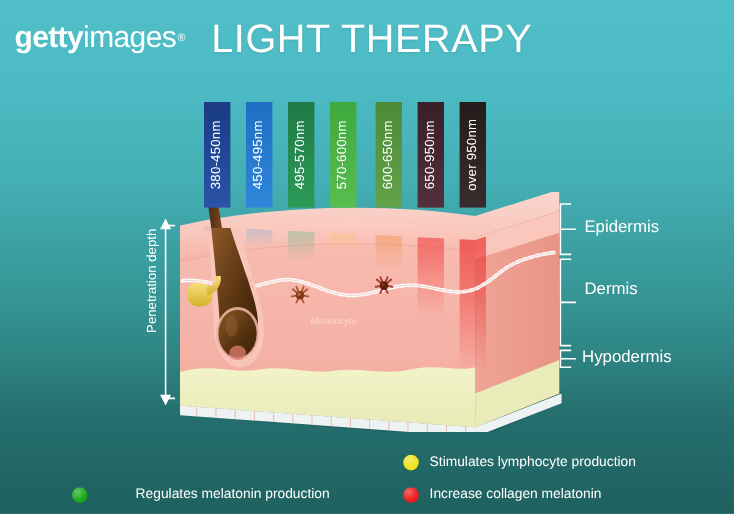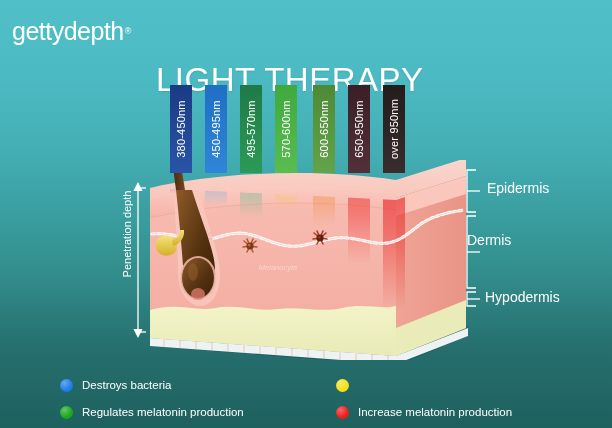--- a/index.html
+++ b/index.html
@@ -14,32 +14,31 @@
     background:linear-gradient(to bottom,#50bfc8 0%,#4cbac3 18%,#43aeb3 36%,#33908f 62%,#256e6d 82%,#1e615f 100%);
   }
   
   #getty{
     position:absolute;left:12px;top:16px;height:30px;
     display:flex;align-items:center;
     color:#ffffff;letter-spacing:-0.5px;
     font-size:25px;line-height:30px;
     white-space:nowrap;
   }
-  #getty .g-bold{font-weight:normal;}
+  #getty .g-bold{font-weight:bold;}
   #getty .g-light{font-weight:normal;}
   #getty .g-reg{font-size:9px;vertical-align:super;margin-left:1px;}
 
   
   #title{
-    position:absolute;left:156px;top:12px;
+    position:absolute;left:176px;top:12px;
     color:#ffffff;font-size:33px;line-height:40px;
     letter-spacing:0.5px;font-weight:normal;
     text-shadow:0 1px 2px rgba(0,0,0,0.10);
     white-space:nowrap;
-    margin-top:48px;
   }
 
   
   .wl-bar{
     position:absolute;top:85px;width:22px;height:88px;
     overflow:hidden;
   }
   .wl-bar .wl-label{
     position:absolute;left:50%;top:50%;
     transform:translate(-50%,-50%) rotate(-90deg);
@@ -74,21 +73,21 @@
   .leg-dot{width:13px;height:13px;border-radius:50%;margin-right:9px;flex:0 0 auto;}
   .leg-text{color:#ffffff;font-size:11.5px;line-height:13px;}
 </style>
 </head>
 <body>
 
 <div id="stage">
 
   <div id="getty">
     <span class="g-bold">getty</span>
-      <span class="g-light">depth</span>
+      <span class="g-light">images</span>
       <span class="g-reg">®</span>
   </div>
 
   <div id="title">LIGHT THERAPY</div>
 
   <div id="beams"></div>
 
   <div id="skin">
     <svg width="340" height="200" viewBox="0 0 340 200">
       <defs>
@@ -283,21 +282,21 @@
     <line x1="5" y1="25" x2="18" y2="25" stroke="#ffffff" stroke-width="1.3"></line>
 
     <path d="M14,50 L5,50 L5,122 L14,122" fill="none" stroke="#ffffff" stroke-width="1.3"></path>
     <line x1="5" y1="86" x2="18" y2="86" stroke="#ffffff" stroke-width="1.3"></line>
 
     <path d="M14,126 L5,126 L5,140 L14,140" fill="none" stroke="#ffffff" stroke-width="1.3"></path>
     <line x1="5" y1="133" x2="18" y2="133" stroke="#ffffff" stroke-width="1.3"></line>
   </svg>
 
   <div class="layer-label" style="left:487px;top:182px;">Epidermis</div>
-  <div class="layer-label" style="left:467px;top:234px;">Dermis</div>
+  <div class="layer-label" style="left:487px;top:234px;">Dermis</div>
   <div class="layer-label" style="left:485px;top:291px;">Hypodermis</div>
 
   <div id="bars">
       <div class="wl-bar" style="left: 170px; background: linear-gradient(rgb(27, 58, 132), rgb(42, 84, 168));">
         <span class="wl-label">380-450nm</span>
       </div>
       <div class="wl-bar" style="left: 205px; background: linear-gradient(rgb(31, 111, 196), rgb(47, 134, 216));">
         <span class="wl-label">450-495nm</span>
       </div>
       <div class="wl-bar" style="left: 240px; background: linear-gradient(rgb(31, 122, 70), rgb(44, 154, 87));">
@@ -311,30 +310,27 @@
       </div>
       <div class="wl-bar" style="left: 348px; background: linear-gradient(rgb(58, 31, 38), rgb(82, 48, 58));">
         <span class="wl-label">650-950nm</span>
       </div>
       <div class="wl-bar" style="left: 383px; background: linear-gradient(rgb(36, 28, 28), rgb(58, 44, 44));">
         <span class="wl-label">over  950nm</span>
       </div>
     </div>
 
   <div id="legend">
-      <div class="leg-item" style="left: 0px; top: 0px;">
-        <span class="leg-dot" style="background: radial-gradient(circle at 35% 30%, rgba(255, 255, 255, 0.333), rgb(30, 124, 232) 60%) rgb(30, 124, 232);"></span>
-        <span class="leg-text">Destroys bacteria</span>
-      </div>
-      <div class="leg-item" style="left: 0px; top: 27px;">
+      <div class="leg-item" style="left: 0px; top: 27px; gap: 31px;">
         <span class="leg-dot" style="background: radial-gradient(circle at 35% 30%, rgba(255, 255, 255, 0.333), rgb(26, 168, 26) 60%) rgb(26, 168, 26);"></span>
         <span class="leg-text">Regulates melatonin production</span>
       </div>
       <div class="leg-item" style="left: 276px; top: 0px;">
         <span class="leg-dot" style="background: radial-gradient(circle at 35% 30%, rgba(255, 255, 255, 0.333), rgb(242, 226, 26) 60%) rgb(242, 226, 26);"></span>
+        <span class="leg-text">Stimulates lymphocyte production</span>
       </div>
       <div class="leg-item" style="left: 276px; top: 27px;">
         <span class="leg-dot" style="background: radial-gradient(circle at 35% 30%, rgba(255, 255, 255, 0.333), rgb(238, 28, 28) 60%) rgb(238, 28, 28);"></span>
-        <span class="leg-text">Increase melatonin production</span>
+        <span class="leg-text">Increase collagen melatonin</span>
       </div>
     </div>
 
 </div>
 
 </body></html>

